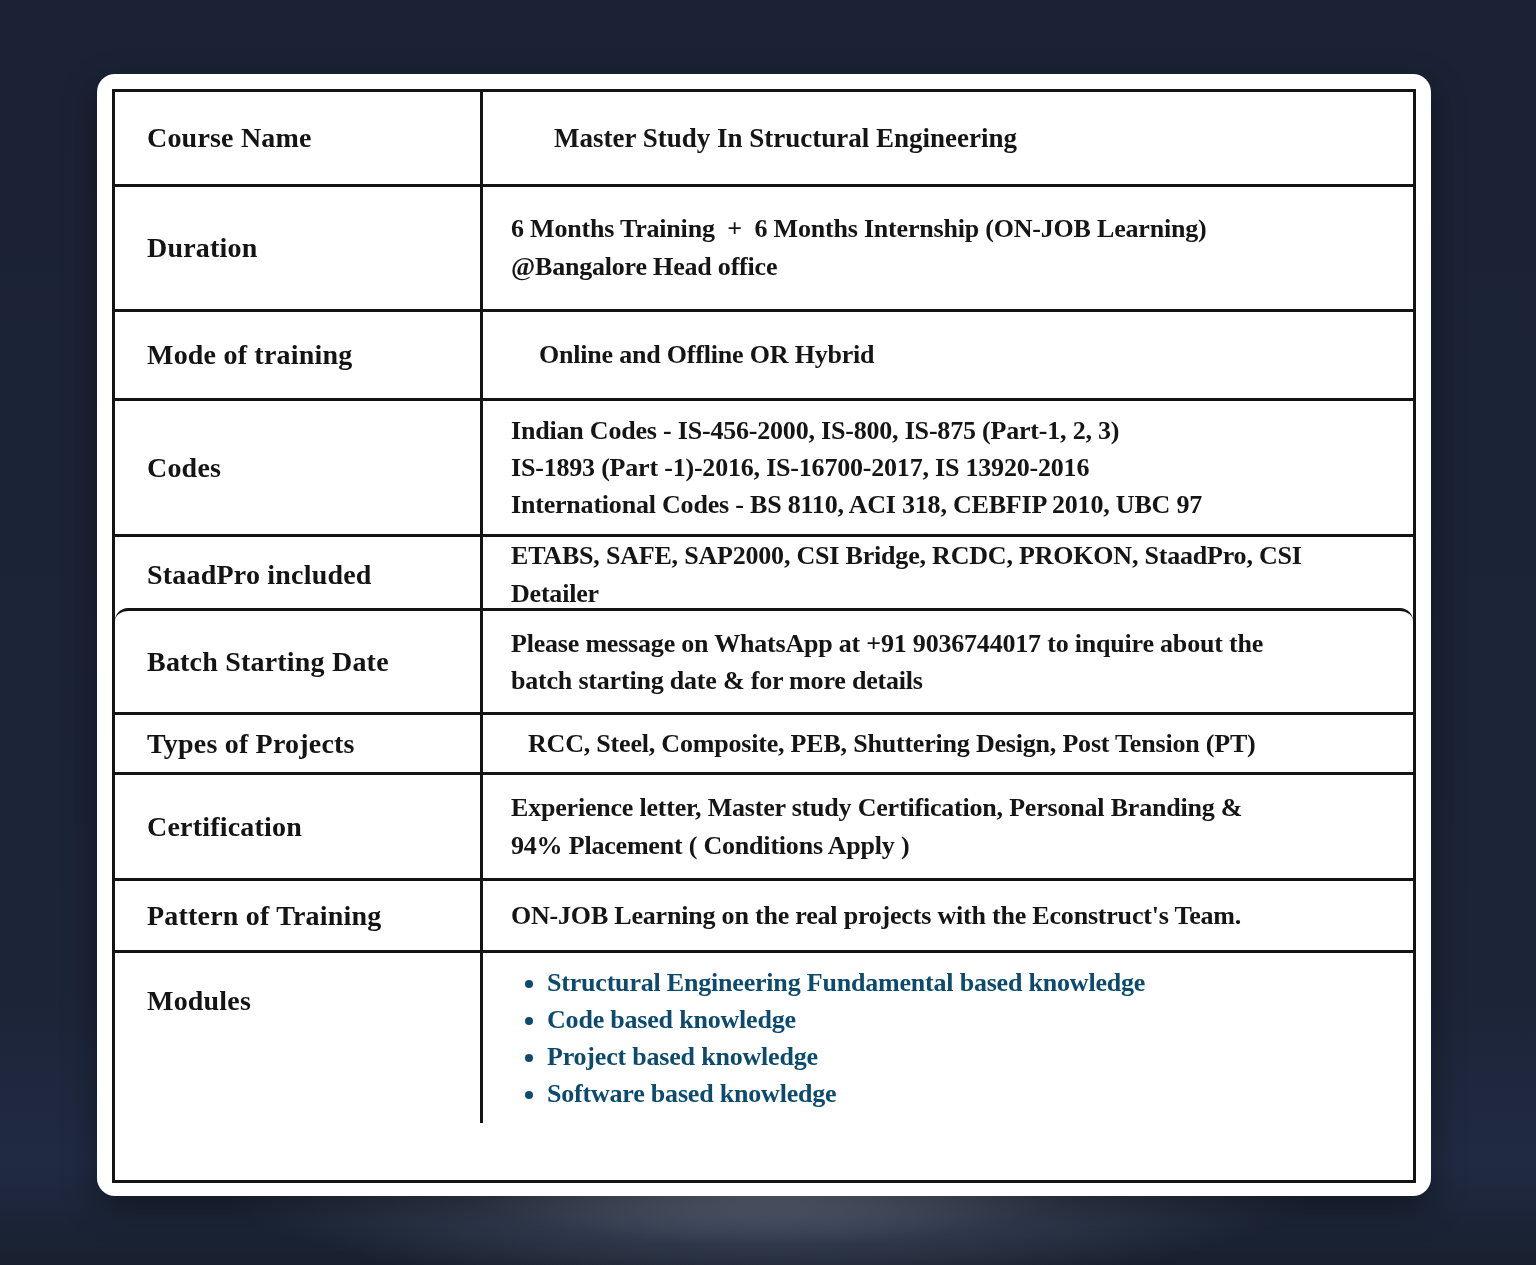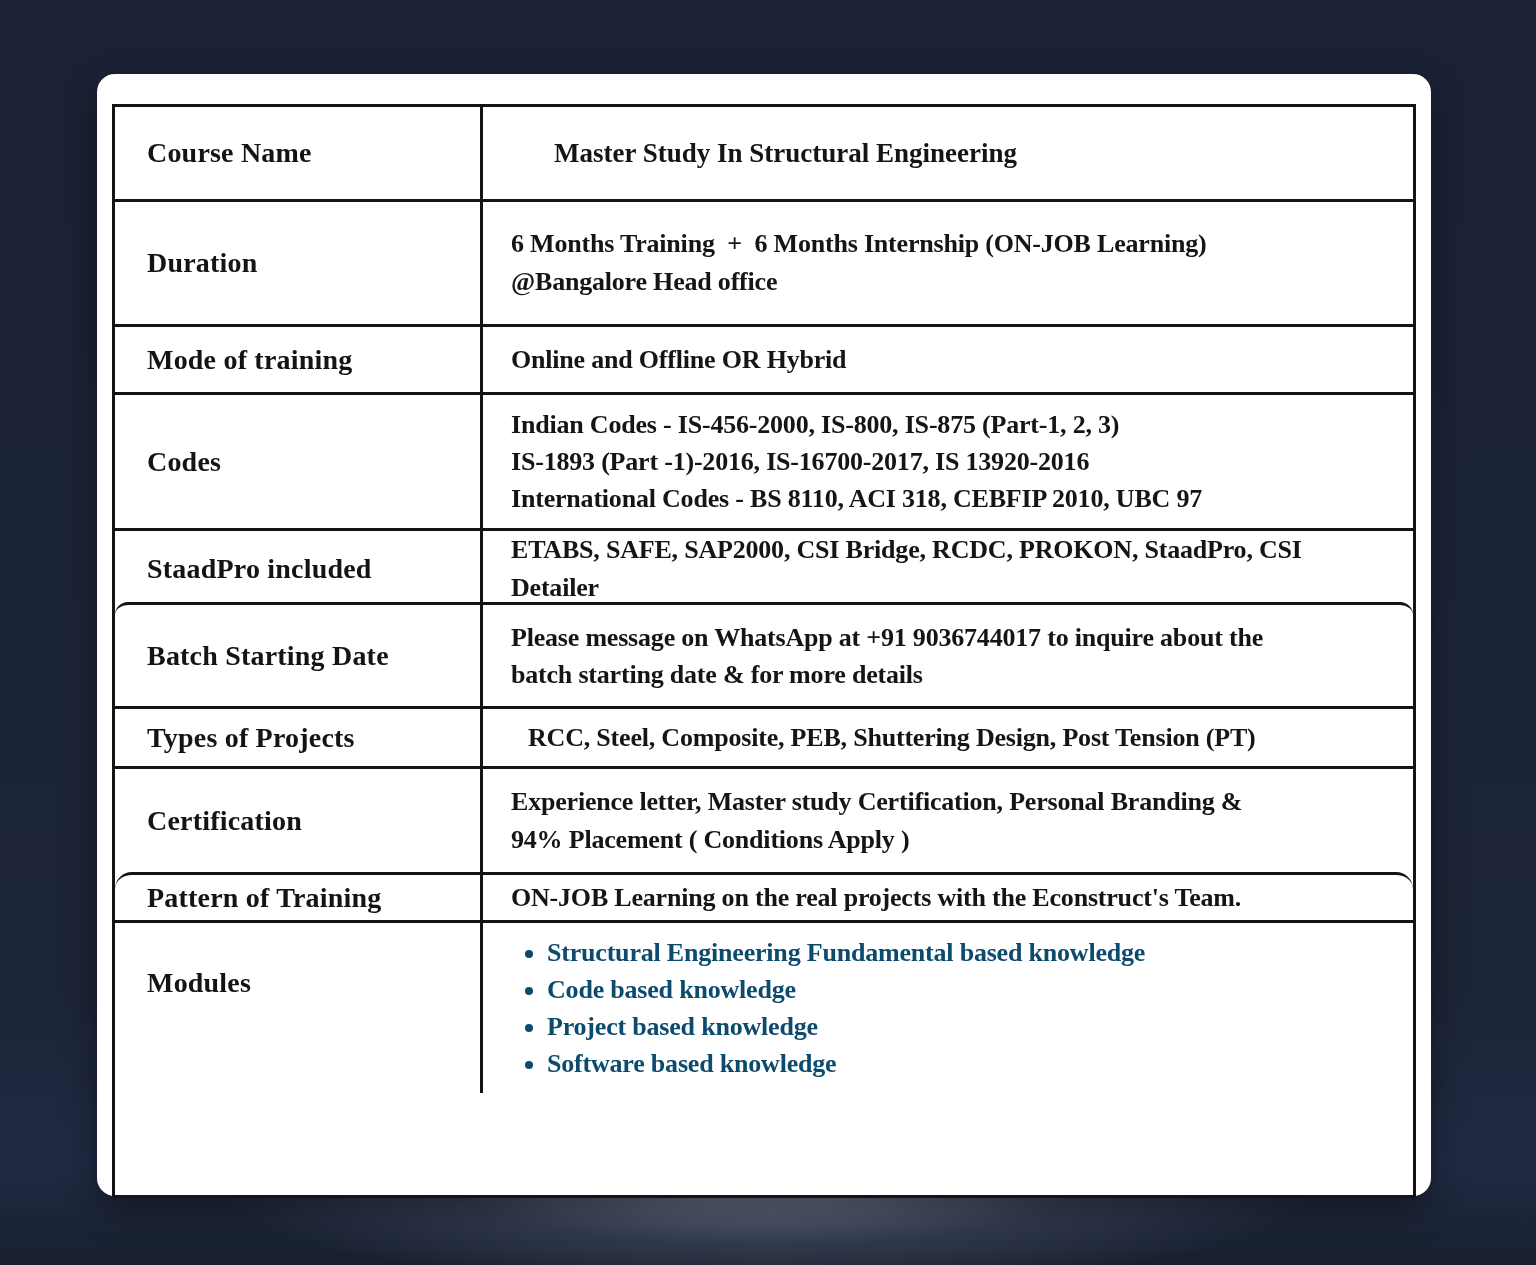--- a/index.html
+++ b/index.html
@@ -31,41 +31,41 @@
     top: 74px;
     width: 1334px;
     height: 1122px;
     background: #ffffff;
     border-radius: 18px;
     box-shadow: 0 12px 34px rgba(0,0,0,0.38);
   }
   .ctable {
     position: absolute;
     left: 15px;
-    top: 30px;
+    top: 15px;
     width: 1304px;
     height: 1094px;
     border: 3px solid #141414;
     background: #ffffff;
   }
   .row {
     display: grid;
     grid-template-columns: 368px 1fr;
     border-top: 3px solid #141414;
   }
   .row:first-child { border-top: none; }
   .r1  { height: 92px; }
   .r2  { height: 125px; }
-  .r3  { height: 68px; }
+  .r3  { height: 89px; gap: 28px; }
   .r4  { height: 136px; }
   .r5  { height: 74px; }
   .r6  { height: 104px; border-radius: 13px; }
   .r7  { height: 60px; gap: 17px; }
   .r8  { height: 106px; }
-  .r9  { height: 48px; border-radius: 17px; }
+  .r9  { height: 72px; }
   .r10 { height: 70px; }
   .r11 { height: 173px; }
   .cell { display: flex; flex-direction: column; justify-content: center; }
   .label-cell {
     border-right: 3px solid #141414;
     padding-left: 32px;
     font-size: 28px;
     font-weight: 700;
     color: #141414;
     letter-spacing: 0.2px;
@@ -74,21 +74,21 @@
     padding-left: 28px;
     padding-right: 18px;
     font-size: 26px;
     font-weight: 700;
     color: #151515;
     letter-spacing: -0.2px;
   }
   .r1 .value-cell { padding-left: 71px; font-size: 27px; letter-spacing: 0; }
   .vline { line-height: 38px; white-space: pre-wrap; }
   .r4 .vline, .r6 .vline { line-height: 37px; }
-  .r11 .label-cell { justify-content: flex-start; padding-top: 44px; }
+  .r11 .label-cell { justify-content: flex-start; padding-top: 32px; }
   .modules-list {
     list-style: disc;
     padding-left: 26px;
     margin-left: 10px;
   }
   .modules-list li {
     line-height: 37px;
     font-size: 26px;
     font-weight: 700;
     color: #0c4a6e;

